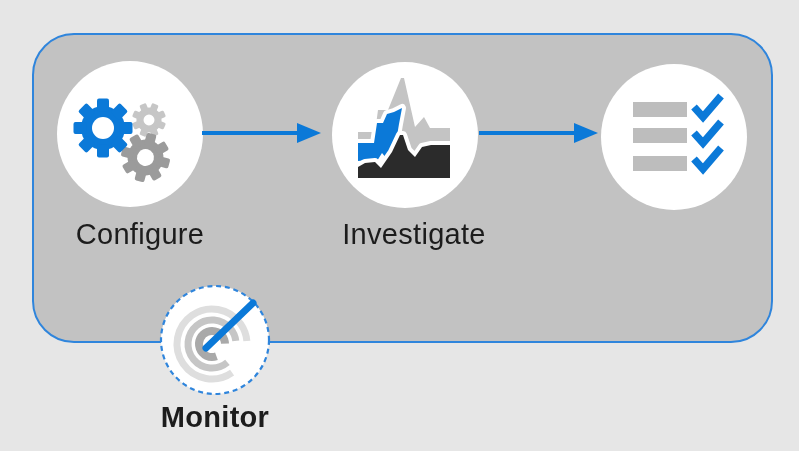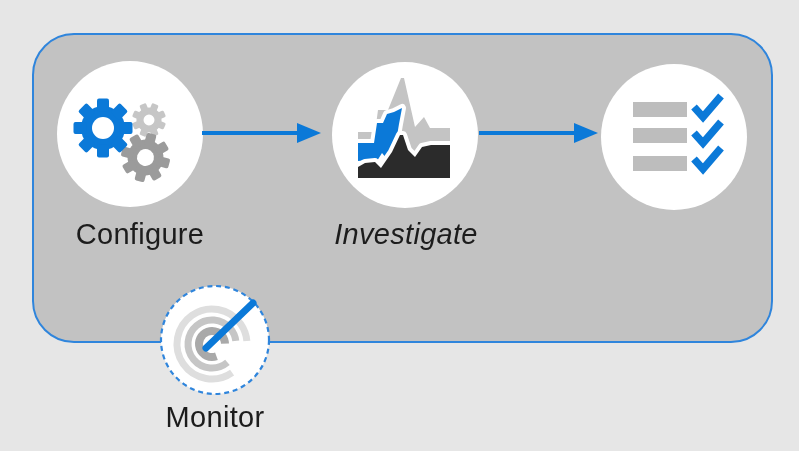--- a/index.html
+++ b/index.html
@@ -32,38 +32,39 @@
   .step-label{
     position:absolute;
     top:218px;
     width:220px;
     text-align:center;
     font-size:29px;
     color:var(--text,#1c1c1c);
     letter-spacing:.3px;
   }
   .label-configure{left:30px;}
-  .label-investigate{left:296px;font-style:italic;}
+  .label-investigate{left:304px;}
   .label-remediate{left:568px;}
   .arrow{position:absolute;top:120px;width:122px;height:26px;}
   .arrow-1{left:200px;}
   .arrow-2{left:477px;}
   .monitor-circle{
     position:absolute;
     left:159px;top:284px;
     width:112px;height:112px;
   }
   .monitor-label{
     position:absolute;
     left:115px;top:401px;
     width:200px;
     text-align:center;
     font-size:29px;
     color:var(--text,#1c1c1c);
     letter-spacing:.3px;
+    font-weight:bold;
   }
   .accent-fill{fill:var(--accent,#0b79d8);}
   .accent-stroke{stroke:var(--accent,#0b79d8);}
   .panel-border-stroke{stroke:var(--panel-border,#2f85dc);}
 </style>
 </head>
 <body>
 
 <div class="stage">
 

